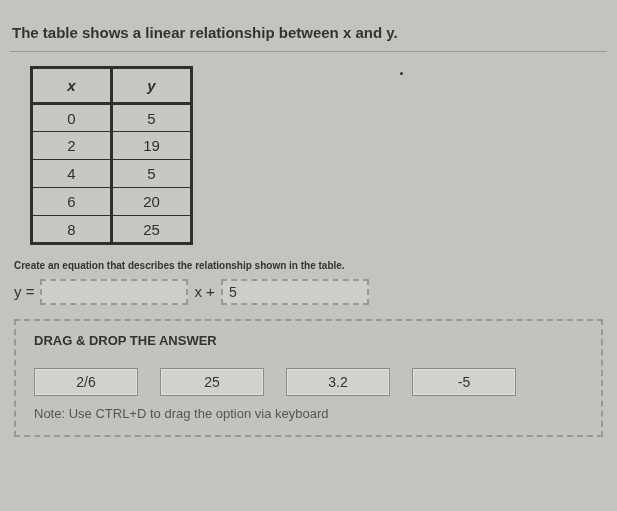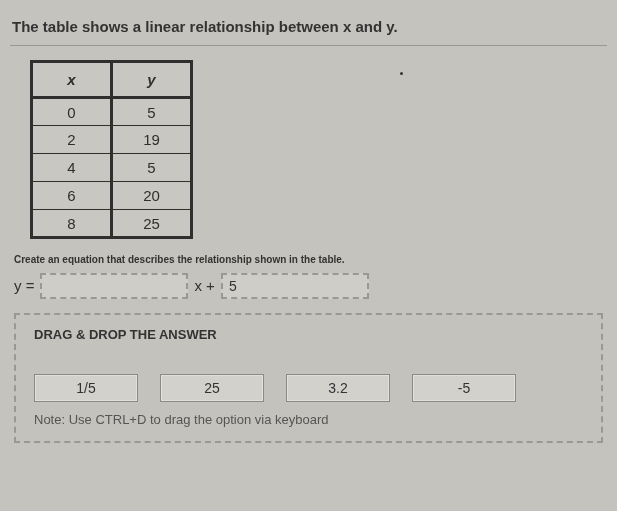--- a/index.html
+++ b/index.html
@@ -7,21 +7,21 @@
     margin: 0;
     padding: 0;
     font-family: Arial, Helvetica, sans-serif;
     background: #b8b6b0;
     width: 617px;
     height: 511px;
     overflow: hidden;
     color: #3a3a3a;
   }
   .page {
-    padding: 14px 10px 10px 10px;
+    padding: 20px 10px 10px 10px;
     background: #c5c3bd;
     min-height: 511px;
   }
   .question-title {
     font-weight: bold;
     font-size: 15px;
     color: #333;
     padding: 4px 2px 10px 2px;
     border-bottom: 1px solid #9a9892;
   }
@@ -78,21 +78,21 @@
   .answer-area {
     border: 2px dashed #9a9892;
     margin: 0 4px;
     padding: 12px 18px 14px 18px;
     background: #c4c2bc;
   }
   .answer-title {
     font-weight: bold;
     font-size: 13px;
     color: #333;
-    margin-bottom: 32px;
+    margin-bottom: 20px;
   }
   .options-row {
     display: flex;
     gap: 22px;
     margin-bottom: 10px;
   }
   .option {
     border: 1px solid #8c8a84;
     background: #d3d1cb;
     height: 28px;
@@ -167,20 +167,20 @@
   <div class="equation-row">
     <span>y =</span>
     <span class="drop-box"></span>
     <span>x +</span>
     <span class="drop-box">5</span>
   </div>
 
   <div class="answer-area">
     <div class="answer-title">DRAG &amp; DROP THE ANSWER</div>
     <div class="options-row">
-      <div class="option">1/5</div>
+      <div class="option">2/6</div>
       <div class="option">25</div>
       <div class="option">3.2</div>
       <div class="option">-5</div>
     </div>
     <div class="note">Note: Use CTRL+D to drag the option via keyboard</div>
   </div>
 </div>
 
 </body></html>

